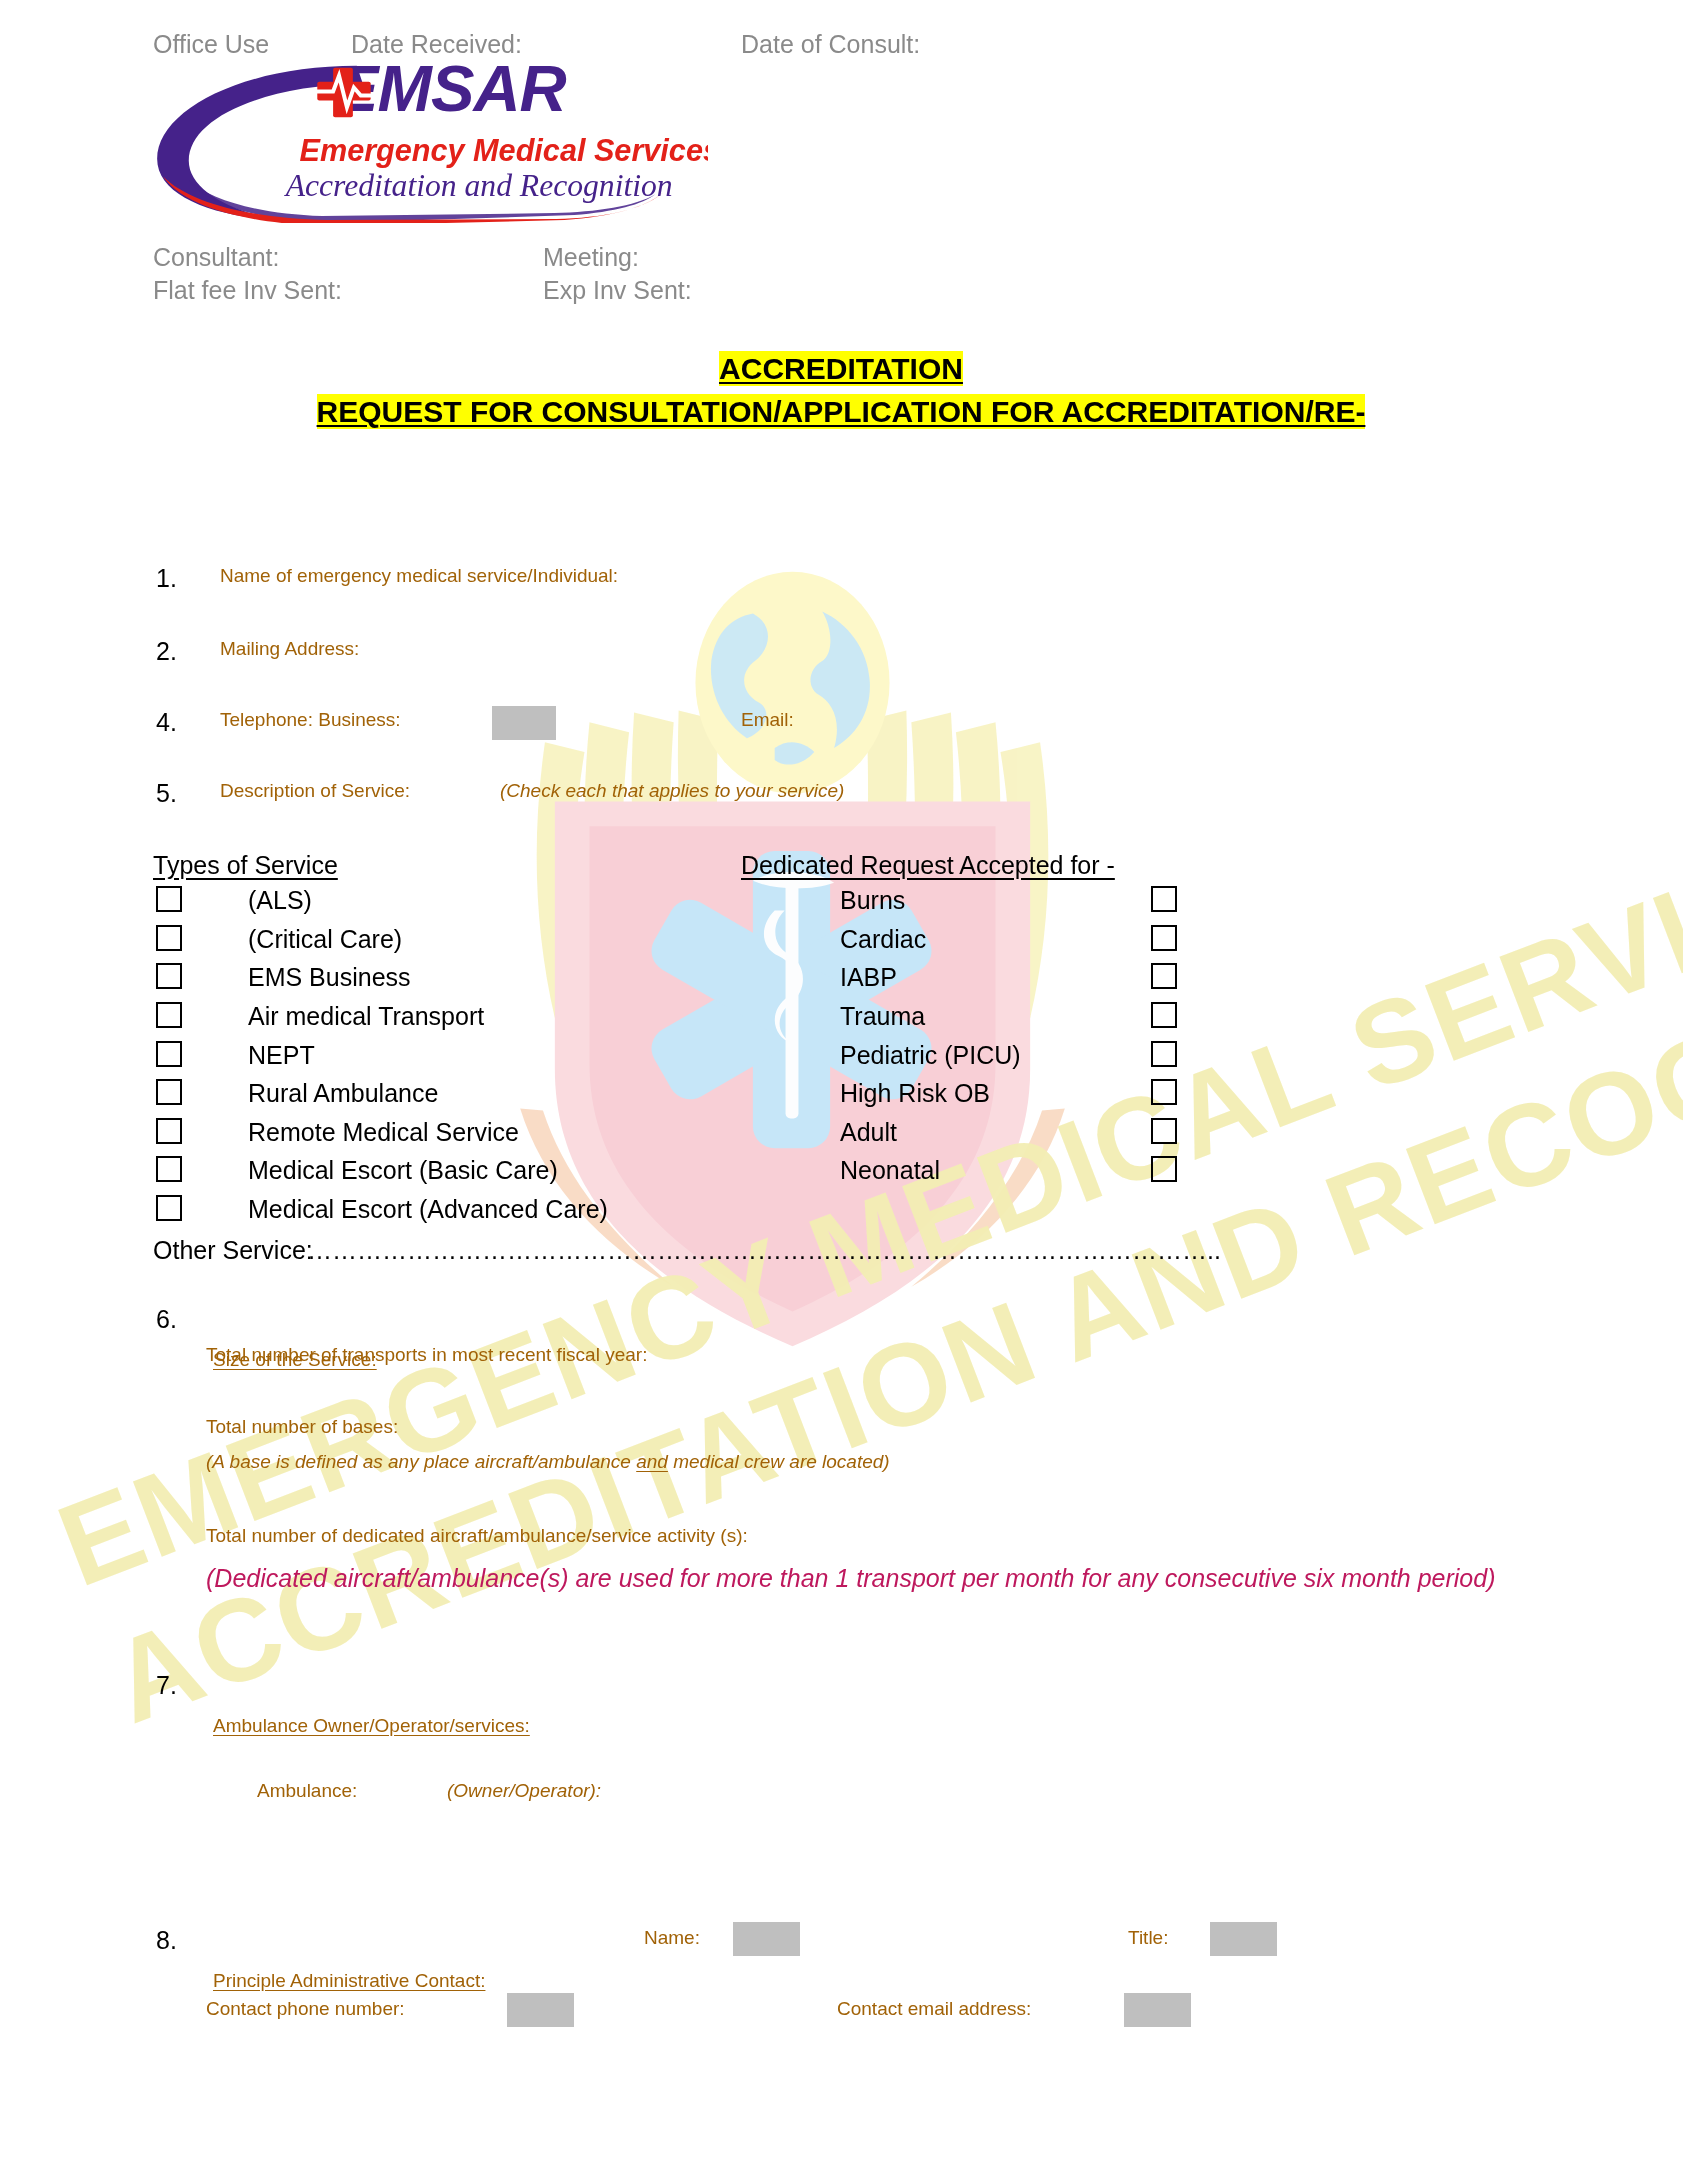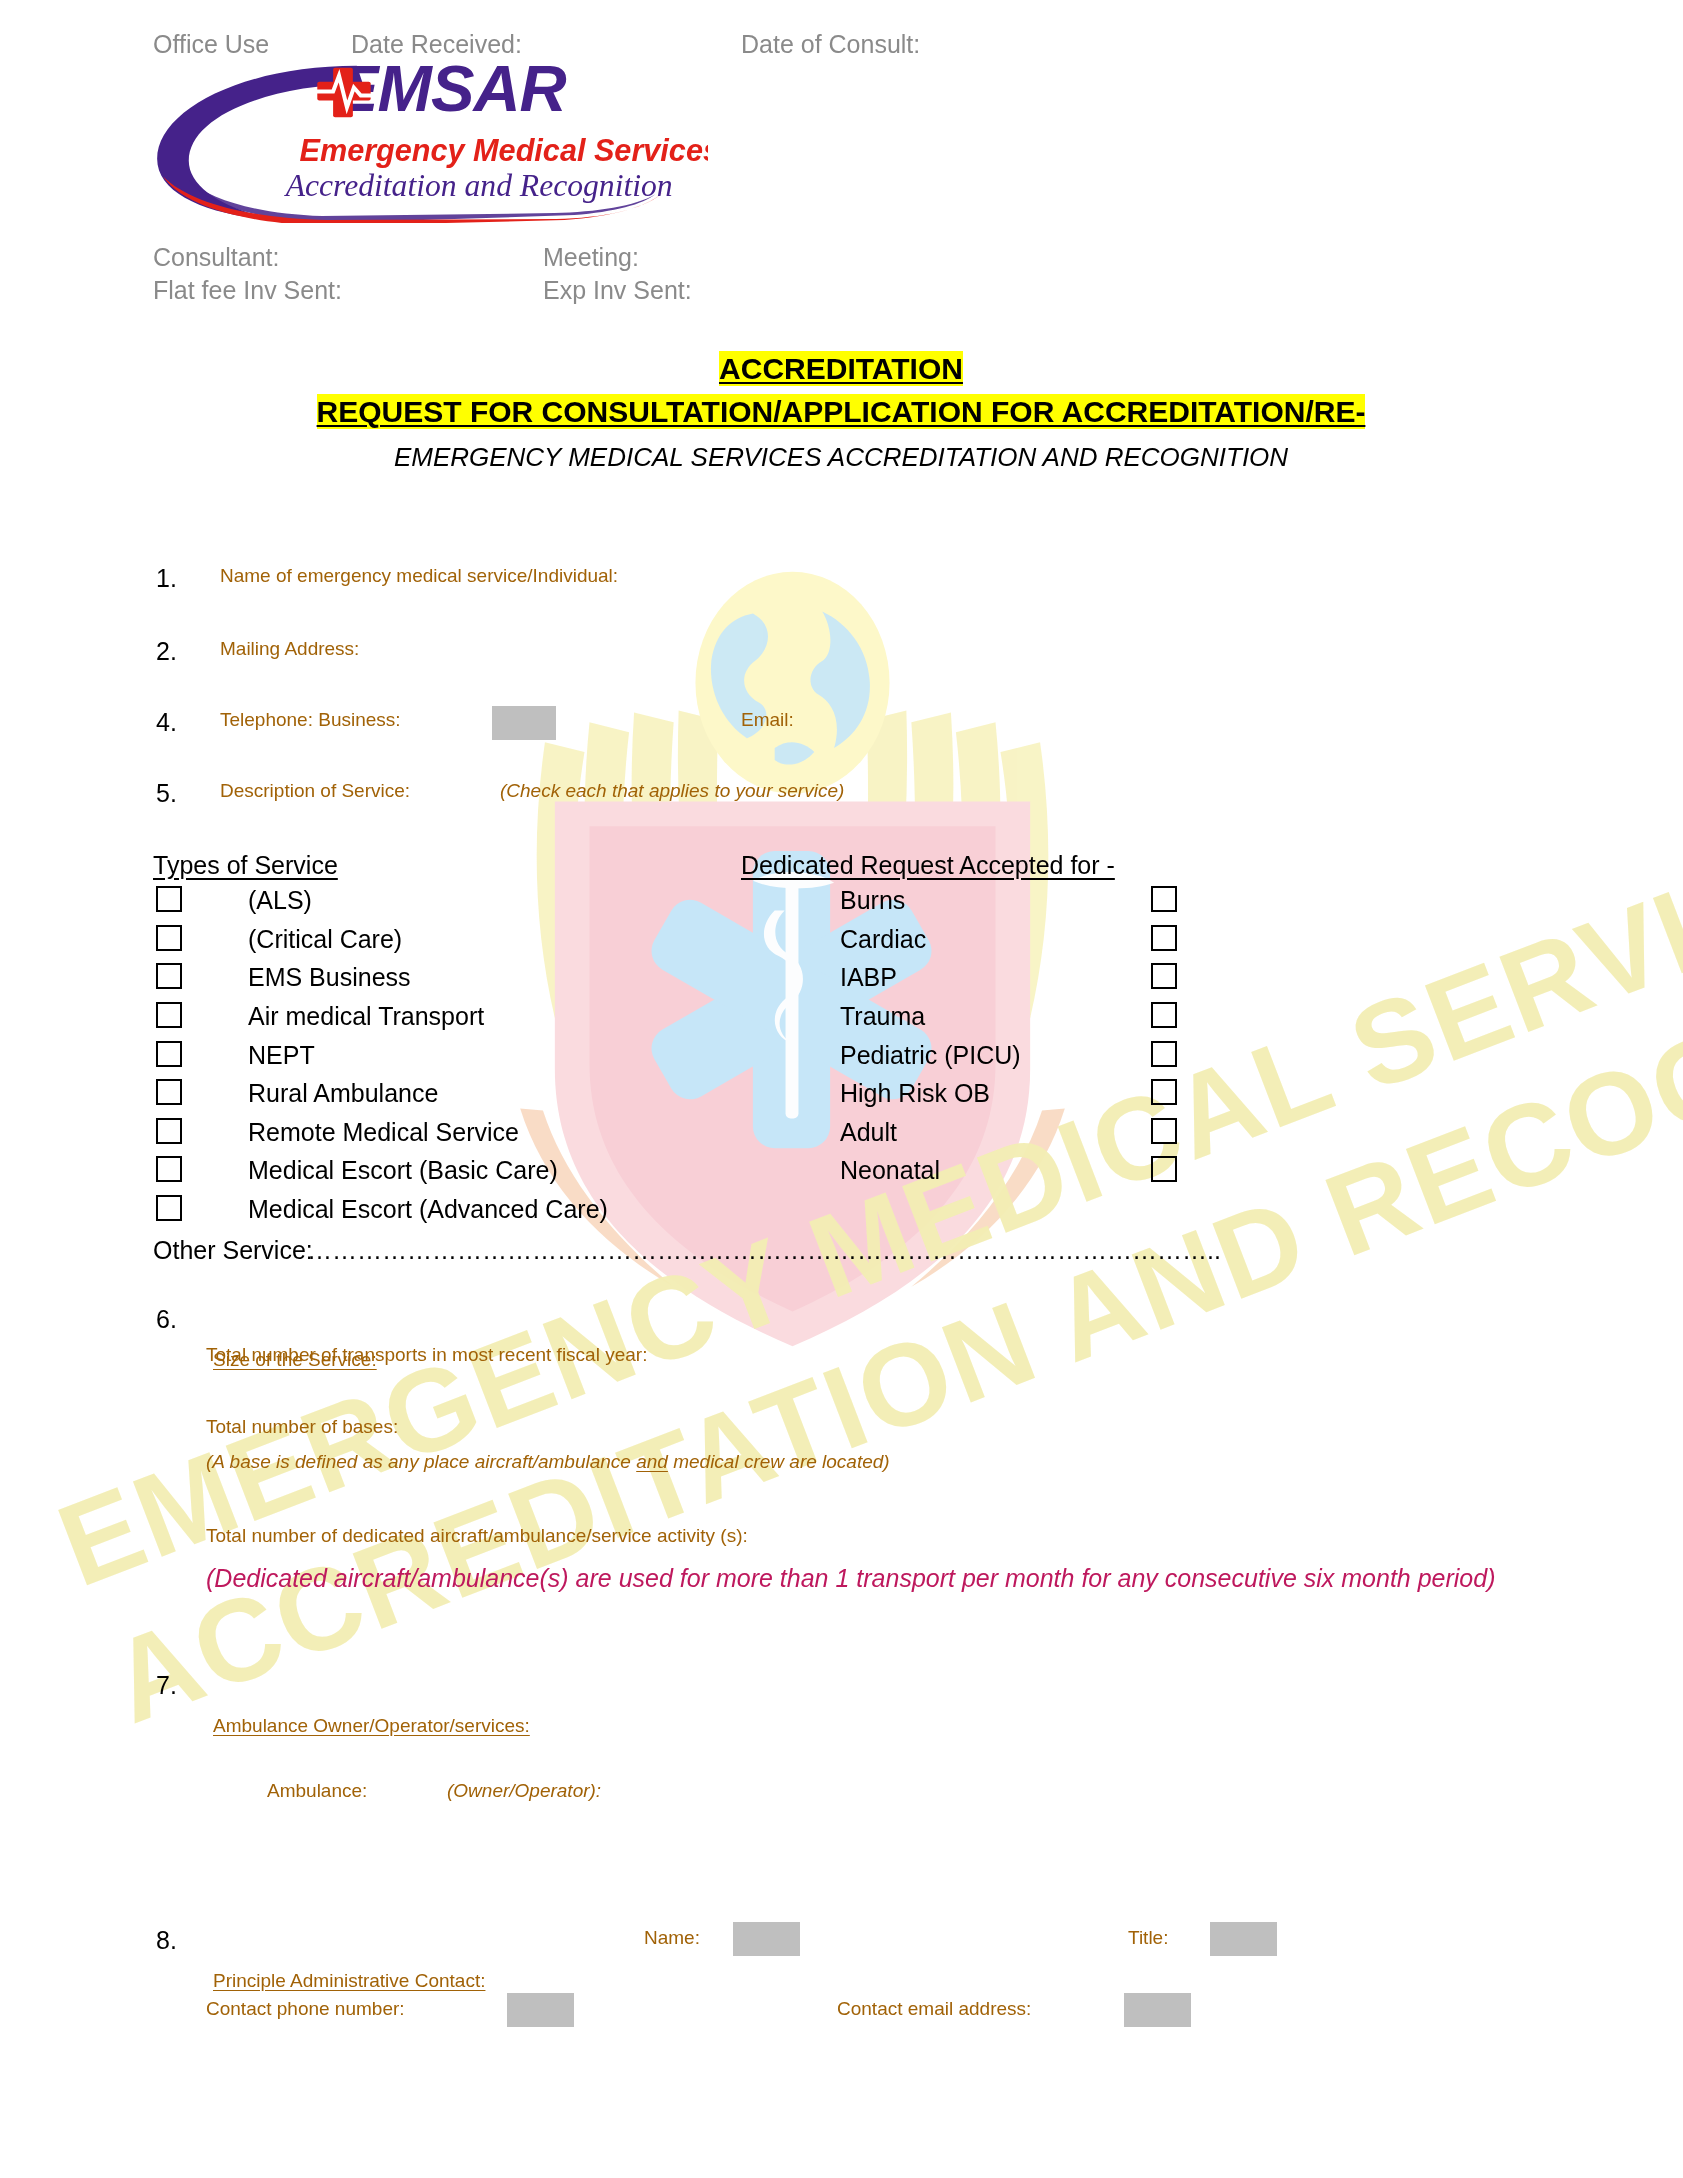--- a/index.html
+++ b/index.html
@@ -258,21 +258,20 @@
     </g>
 
     <text x="152" y="112" font-family="Liberation Sans, sans-serif" font-size="31" font-weight="bold" font-style="italic" fill="#e32119">Emergency Medical Services</text>
 
     <text x="138" y="148" font-family="Liberation Serif, serif" font-size="32" font-style="italic" fill="#45228a">Accreditation and Recognition</text>
   </svg>
 
   <div class="title-block">
     <div class="title-line"><span class="hl">ACCREDITATION</span></div>
     <div class="title-line"><span class="hl">REQUEST FOR CONSULTATION/APPLICATION FOR ACCREDITATION/RE-</span></div>
-    <div class="subtitle">EMERGENCY MEDICAL SERVICES ACCREDITATION AND RECOGNITION</div>
   </div>
 
   <div class="content">
 
     <div class="num" style="left:156px; top:564px;">1.</div>
     <div class="item" style="left:220px; top:564px;">Name of emergency medical service/Individual:</div>
 
     <div class="num" style="left:156px; top:637px;">2.</div>
     <div class="item" style="left:220px; top:637px;">Mailing Address:</div>
 
@@ -336,21 +335,21 @@
     <div class="item" style="left:206px; top:1415px;">Total number of bases:</div>
     <div class="item it" style="left:206px; top:1450px;">
       <span>(A base is defined as any place aircraft/ambulance </span><span class="u">and</span><span> medical crew are located)</span>
     </div>
 
     <div class="item" style="left:206px; top:1524px;">Total number of dedicated aircraft/ambulance/service activity (s):</div>
     <div class="para it just" style="left:206px; top:1559px; width:1325px;">(Dedicated aircraft/ambulance(s) are used for more than 1 transport per month for any consecutive six month period)</div>
 
     <div class="num" style="left:156px; top:1671px;">7.</div>
     <div class="item u" style="left:213px; top:1671px;">Ambulance Owner/Operator/services:</div>
-    <div class="item" style="left:267px; top:1779px;">Ambulance:</div>
+    <div class="item" style="left:257px; top:1779px;">Ambulance:</div>
     <div class="item it" style="left:447px; top:1779px;">(Owner/Operator):</div>
 
     <div class="num" style="left:156px; top:1926px;">8.</div>
     <div class="item u" style="left:213px; top:1926px;">Principle Administrative Contact:</div>
     <div class="item" style="left:644px; top:1926px;">Name:</div>
     <div class="redact" style="position:absolute; left:733px; top:1922px; width:67px;"></div>
     <div class="item" style="left:1128px; top:1926px;">Title:</div>
     <div class="redact" style="position:absolute; left:1210px; top:1922px; width:67px;"></div>
 
     <div class="item" style="left:206px; top:1997px;">Contact phone number:</div>

